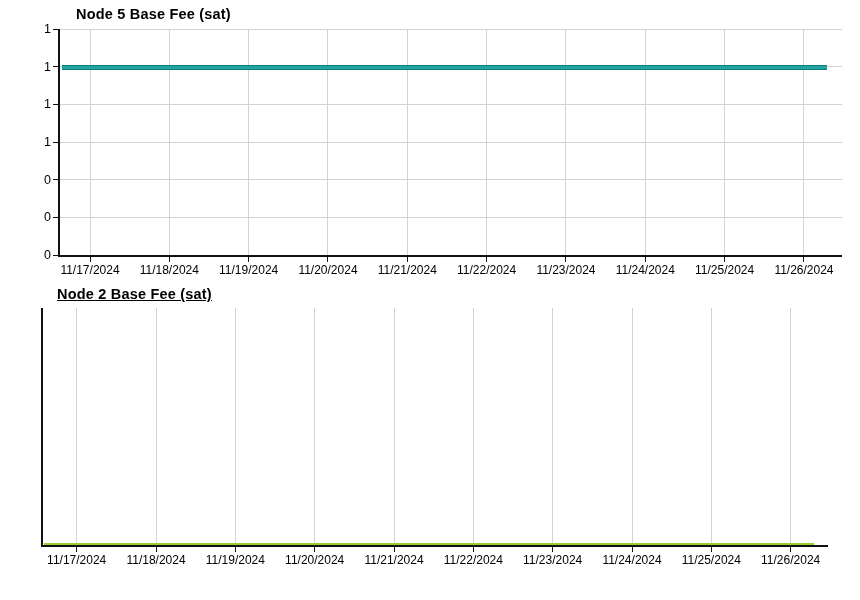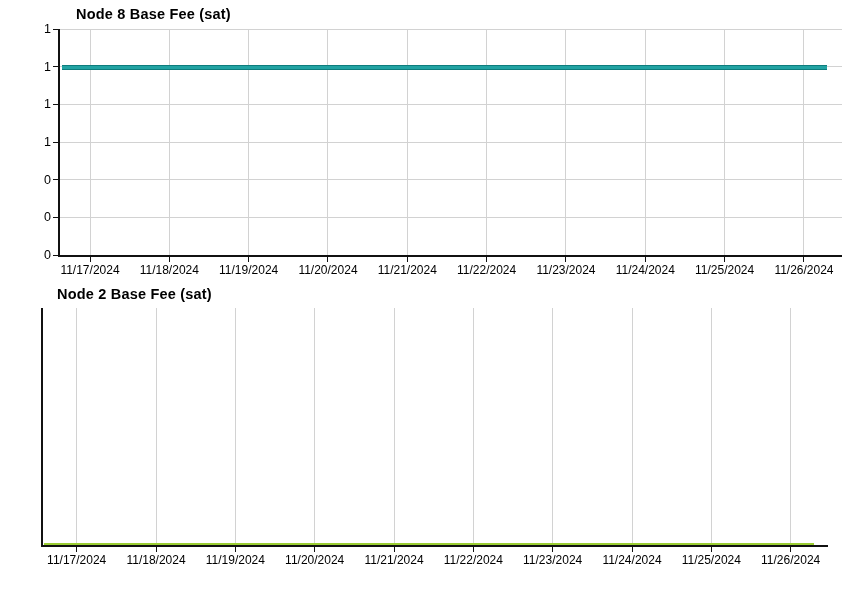--- a/index.html
+++ b/index.html
@@ -53,21 +53,21 @@
   .series-line.yellowgreen {
     height: 2px;
     background: #9acd32;
   }
 </style>
 </head>
 <body>
 
 <div id="stage">
 
-  <div class="chart-title" style="left:76px; top:6px;">Node 8 Base Fee (sat)</div>
+  <div class="chart-title" style="left:76px; top:6px;">Node 5 Base Fee (sat)</div>
 
   <div id="chart1-layer">
       <div class="gridline-v" style="left: 89.5px; top: 29px; height: 226px;"></div>
       <div class="tick-mark-x" style="left: 89.5px; top: 255px; height: 7px;"></div>
       <div class="x-tick-label" style="left: 48px; top: 263px;">11/17/2024</div>
       <div class="gridline-v" style="left: 168.83px; top: 29px; height: 226px;"></div>
       <div class="tick-mark-x" style="left: 168.83px; top: 255px; height: 7px;"></div>
       <div class="x-tick-label" style="left: 127.33px; top: 263px;">11/18/2024</div>
       <div class="gridline-v" style="left: 248.16px; top: 29px; height: 226px;"></div>
       <div class="tick-mark-x" style="left: 248.16px; top: 255px; height: 7px;"></div>
@@ -111,21 +111,21 @@
       <div class="gridline-h" style="left: 60px; top: 216.833px; width: 782px;"></div>
       <div class="tick-mark-y" style="left: 53px; top: 216.833px; width: 7px;"></div>
       <div class="y-tick-label" style="left: 29px; top: 210.333px;">0</div>
       <div class="tick-mark-y" style="left: 53px; top: 254.5px; width: 7px;"></div>
       <div class="y-tick-label" style="left: 29px; top: 248px;">0</div>
       <div class="axis-line" style="left: 58px; top: 29px; width: 2px; height: 228px;"></div>
       <div class="axis-line" style="left: 58px; top: 255px; width: 784px; height: 2px;"></div>
       <div class="series-line teal" style="left: 62px; top: 65px; width: 765px;"></div>
     </div>
 
-  <div class="chart-title" style="left:57px; top:286px;">Node 2 Base Fee (sat)</div>
+  <div class="chart-title" style="left:57px; top:286px;text-decoration:underline;">Node 2 Base Fee (sat)</div>
 
   <div id="chart2-layer">
       <div class="gridline-v" style="left: 76.2px; top: 308px; height: 237px;"></div>
       <div class="tick-mark-x" style="left: 76.2px; top: 545px; height: 7px;"></div>
       <div class="x-tick-label" style="left: 34.7px; top: 553px;">11/17/2024</div>
       <div class="gridline-v" style="left: 155.53px; top: 308px; height: 237px;"></div>
       <div class="tick-mark-x" style="left: 155.53px; top: 545px; height: 7px;"></div>
       <div class="x-tick-label" style="left: 114.03px; top: 553px;">11/18/2024</div>
       <div class="gridline-v" style="left: 234.86px; top: 308px; height: 237px;"></div>
       <div class="tick-mark-x" style="left: 234.86px; top: 545px; height: 7px;"></div>

